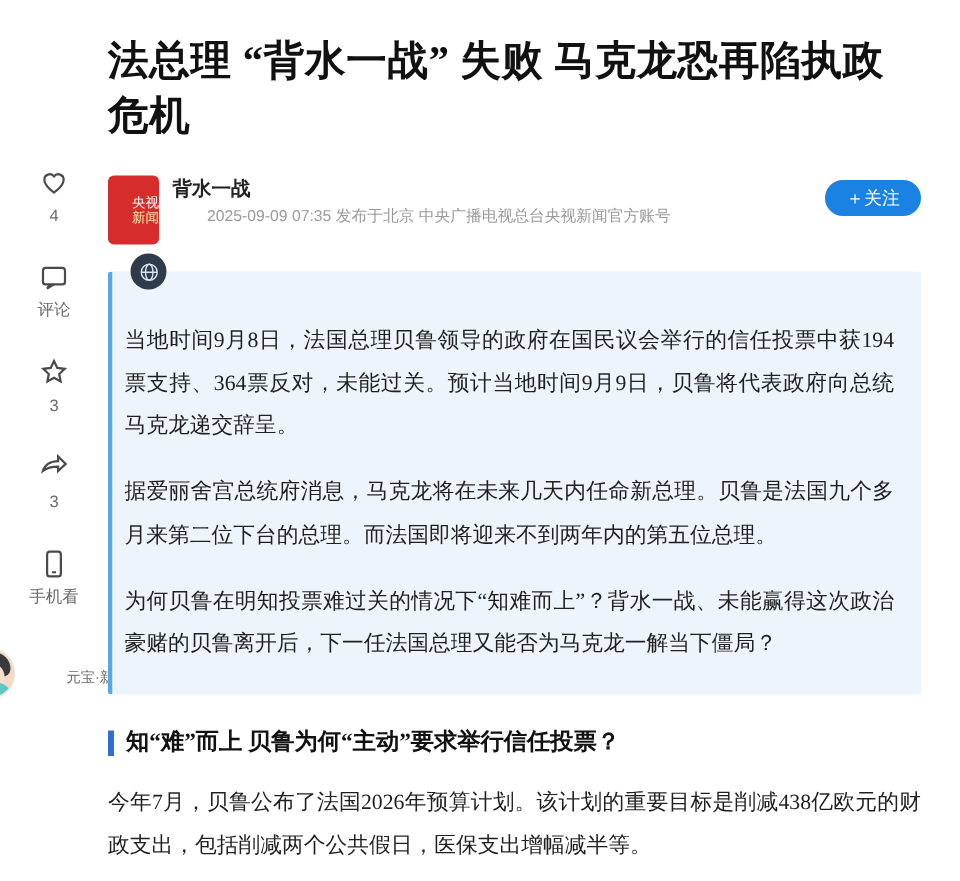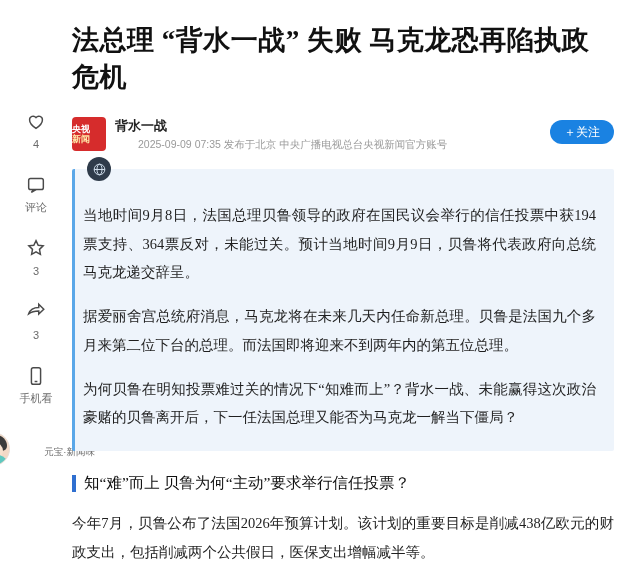--- a/index.html
+++ b/index.html
@@ -107,30 +107,30 @@
     color: #111111;
     letter-spacing: 0.5px;
     margin: 0 0 22px 0;
   }
   .meta-row {
     display: flex;
     align-items: flex-start;
     margin-bottom: 18px;
   }
   .source-logo {
-    width: 34px; height: 34px;
+    width: 34px; height: 46px;
     border-radius: 4px;
     background: #d62c2c;
     color: #fff;
     font-size: 9px;
     line-height: 10px;
-    font-weight: bold;
+    font-weight: normal;
     display: flex;
     flex-direction: column;
-    align-items: flex-start;
+    align-items: flex-end;
     justify-content: center;
     flex: 0 0 34px;
     letter-spacing: 0;
     position: relative;
     overflow: hidden;
   }
   .source-logo span { display: block; }
   .source-logo .lg2 { color: #ffe9a8; }
   .meta-text {
     margin-left: 9px;
@@ -202,21 +202,21 @@
   }
   .section-bar {
     width: 4px;
     height: 17px;
     background: #2f6fd0;
     margin-right: 8px;
     flex: 0 0 4px;
   }
   .section-title {
     font-size: 15.5px;
-    font-weight: normal;
+    font-weight: bold;
     color: #111;
     font-family: "Liberation Serif", serif;
     line-height: 1.3;
   }
   .body-p {
     margin: 0 0 14px 0;
     font-size: 14.5px;
     line-height: 1.95;
     color: #1f1f1f;
     text-align: justify;

